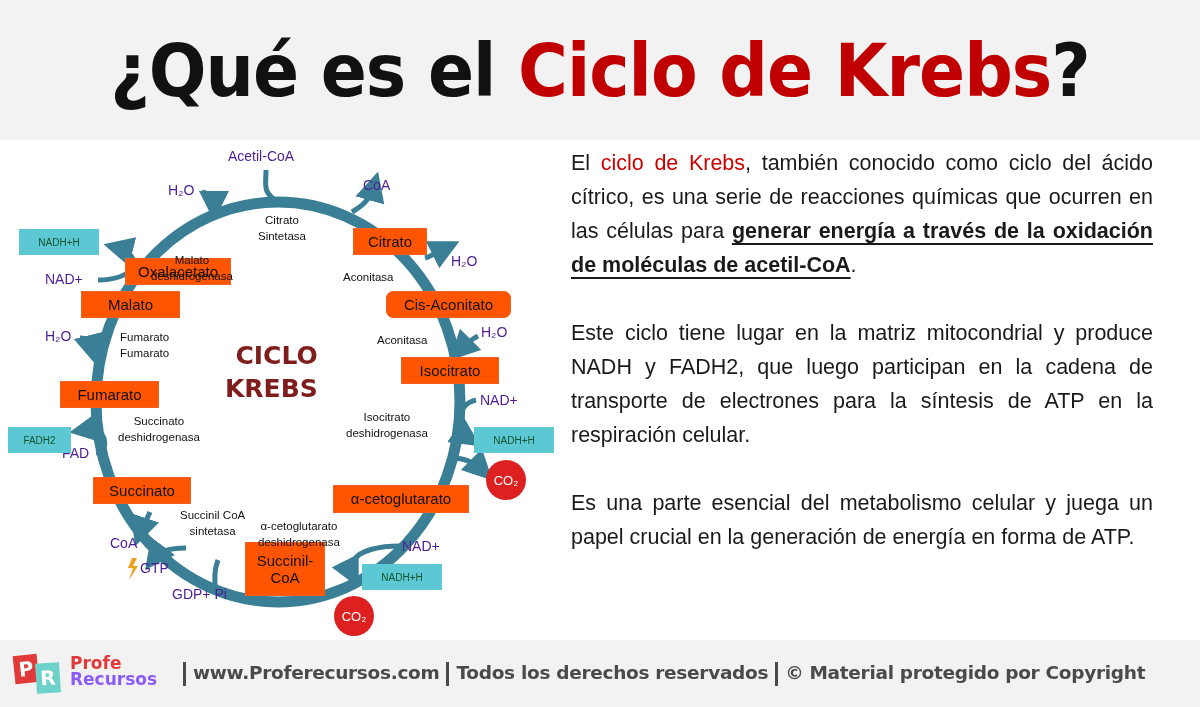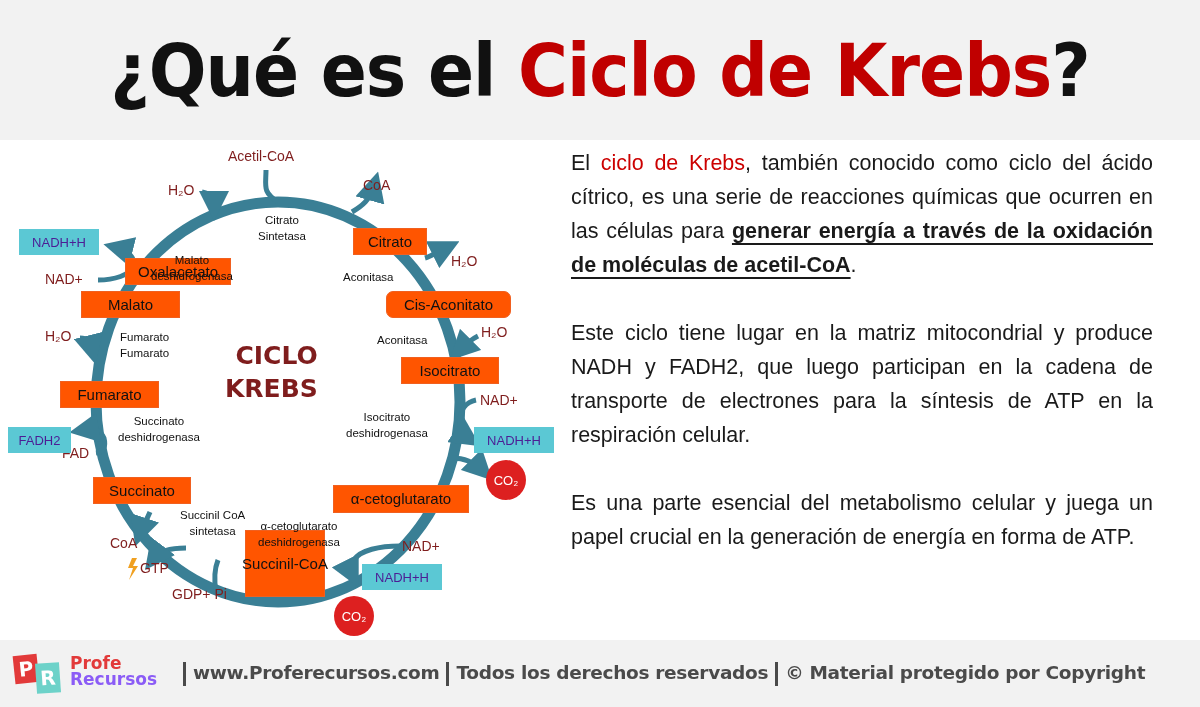--- a/index.html
+++ b/index.html
@@ -26,25 +26,25 @@
   .diagram svg { position: absolute; left: 0; top: 0; }
 
   .node {
     position: absolute; background: #ff5500; color: #111;
     font-family: "Liberation Sans", sans-serif; font-size: 15px;
     display: flex; align-items: center; justify-content: center;
     text-align: center; line-height: 1.15;
     border: 1px solid #f06020;
   }
   .cof {
-    position: absolute; background: #5bc8d4; color: #4c1d95;
-    font-family: "Liberation Sans", sans-serif; font-size: 13px;
-    display: flex; align-items: center; justify-content: center;
-  }
-  .lbl { position: absolute; color: #7f1d1d; font-size: 14px; font-family: "Liberation Sans", sans-serif; white-space: nowrap; }
+    position: absolute; background: #5bc8d4; color: #14532d;
+    font-family: "Liberation Sans", sans-serif; font-size: 10px;
+    display: flex; align-items: center; justify-content: center;
+  }
+  .lbl { position: absolute; color: #4c1d95; font-size: 14px; font-family: "Liberation Sans", sans-serif; white-space: nowrap; }
   .enz { position: absolute; color: #111; font-size: 11.5px; font-family: "Liberation Sans", sans-serif; text-align: center; line-height: 1.35; white-space: nowrap; }
   .co2 {
     position: absolute; width: 40px; height: 40px; border-radius: 50%;
     background: #dd2020; color: #fff; font-size: 13px;
     display: flex; align-items: center; justify-content: center;
   }
   .center-label {
     position: absolute; left: 225px; top: 200px;
     color: #7f1d1d; font-family: "DejaVu Sans", sans-serif; font-weight: 900;
     font-size: 25px; line-height: 1.3; text-align: right;
@@ -129,21 +129,21 @@
     <path d="M98,140 C112,140 132,136 134,124 C134,116 126,110 118,108" fill="none" stroke="#3a7f95" stroke-width="5" marker-end="url(#ah)"></path>
 
     <path d="M132,418 L128,428 L133,428 L129,440 L138,426 L133,426 L137,418 Z" fill="#f0a020"></path>
   </svg>
 
   <div class="node" style="left:125px;top:80px;width:106px;height:27px;margin-top:38px;">Oxalacetato</div>
   <div class="node" style="left:353px;top:88px;width:74px;height:27px;">Citrato</div>
   <div class="node" style="left:386px;top:151px;width:125px;height:27px;border-radius:7px;">Cis-Aconitato</div>
   <div class="node" style="left:401px;top:217px;width:98px;height:27px;">Isocitrato</div>
   <div class="node" style="left:333px;top:345px;width:136px;height:28px;">α-cetoglutarato</div>
-  <div class="node" style="left:245px;top:390px;width:80px;height:67px;flex-direction:row;">
+  <div class="node" style="left:245px;top:402px;width:80px;height:54px;flex-direction:column;">
     <span>Succinil-</span>
     <span>CoA</span>
   </div>
   <div class="node" style="left:93px;top:337px;width:98px;height:27px;">Succinato</div>
   <div class="node" style="left:60px;top:241px;width:99px;height:27px;">Fumarato</div>
   <div class="node" style="left:81px;top:151px;width:99px;height:27px;">Malato</div>
 
   <div class="enz" style="left:258px;top:73px;">
     <div>Citrato</div>
     <div>Sintetasa</div>

